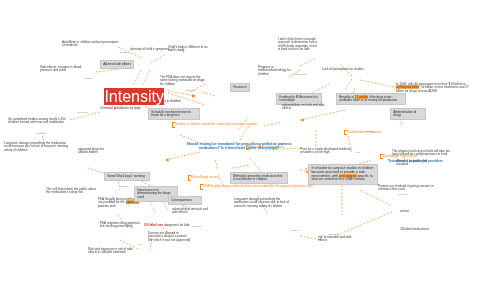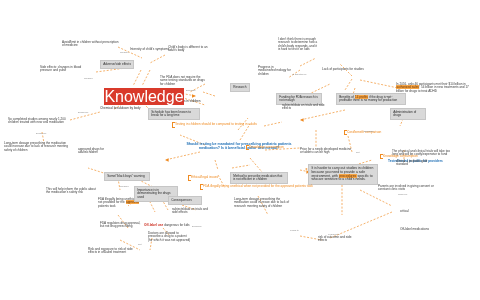--- a/index.html
+++ b/index.html
@@ -122,21 +122,21 @@
 
   <div class="node plain" style="left:62px;top:41px;width:58px;">Avoid/limit in children without prescription of medicine</div>
 
   <div class="node plain" style="left:40px;top:66px;width:52px;">Side effects: changes in blood pressure and pulse</div>
 
   <div class="node plain" style="left:130px;top:48px;width:50px;">Intensity of child's symptoms</div>
 
   <div class="node boxed" style="left:100px;top:60px;">Adverse/side effects</div>
 
   <div class="node" style="left:104px;top:88px;">
-    <span class="hl-r">Knowledge</span><span style="font-size:3.1px;color:#2b2b2b;">s in children</span>
+    <span class="hl-r">Intensity</span><span style="font-size:3.1px;color:#2b2b2b;">s in children</span>
   </div>
 
   <div class="node plain" style="left:168px;top:46px;width:40px;">Child's body is different to an adult's body</div>
 
   <div class="node plain" style="left:160px;top:76px;width:46px;">The FDA does not require the same testing standards on drugs for children</div>
 
   <div class="node plain" style="left:100px;top:107px;width:56px;">Chemical breakdown by body</div>
 
   <div class="node boxed" style="left:148px;top:108px;width:52px;">Schedule has been known to break for a long time</div>
 

